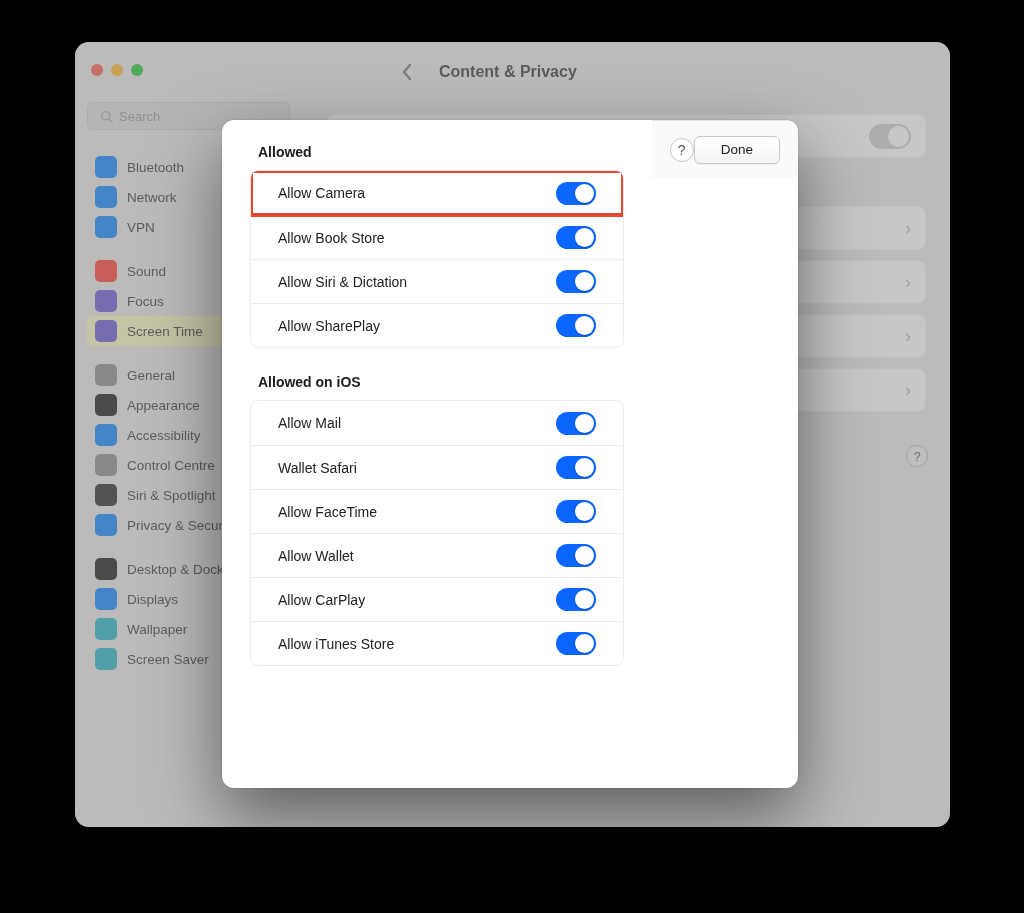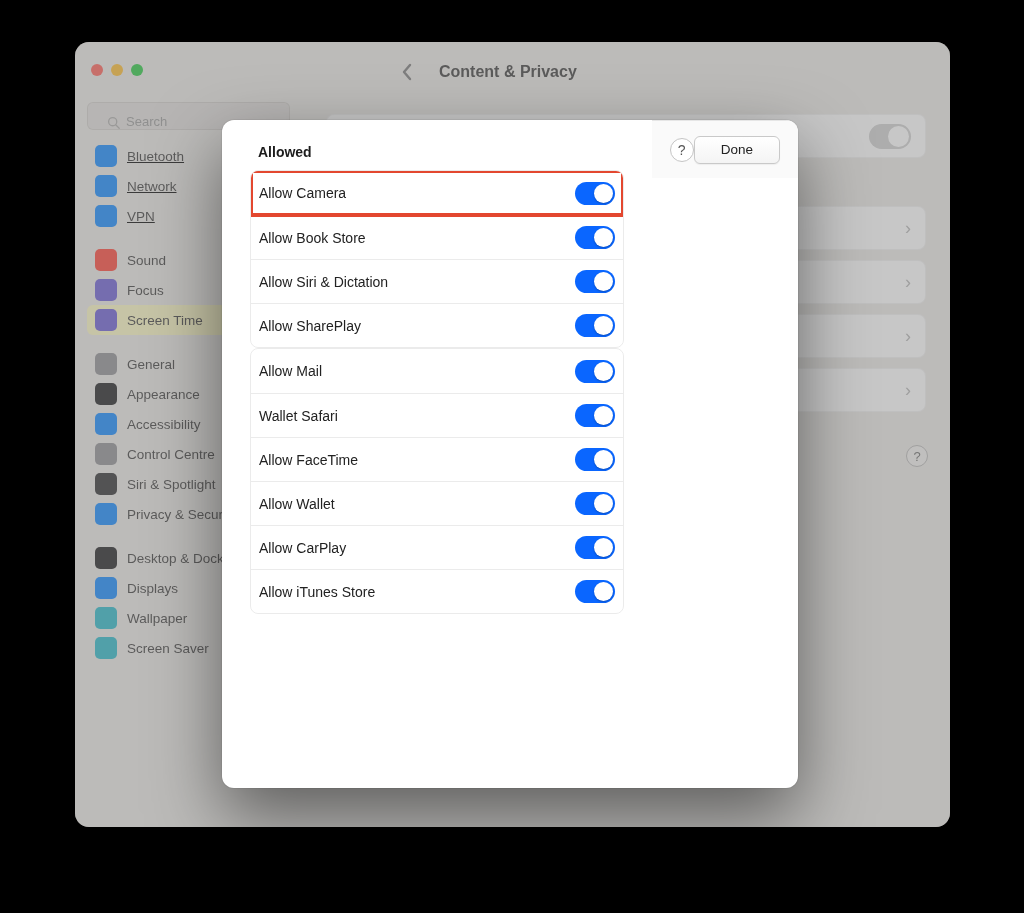--- a/index.html
+++ b/index.html
@@ -35,34 +35,34 @@
     color:#6b6b6b; font-size:20px;
   }
 
   
   .sidebar {
     position:absolute; left:0; top:52px; bottom:0;
     width:227px;
     padding: 8px 12px 0 12px;
   }
   .search {
-    display:flex; align-items:flex-end;
+    display:flex; align-items:center;
     height:28px;
     background:rgba(0,0,0,0.04);
     border:1px solid rgba(0,0,0,0.08);
     border-radius:6px;
-    padding:0 19px;
+    padding:0 12px;
     color:#9b9b9b; font-size:13px;
-    margin-bottom:11px;
+    margin-bottom:22px;
   }
   .search svg{margin-right:6px;opacity:.6}
 
   .side-list{ margin-top:4px; }
   .side-group{ margin-top:14px;}
-  .side-group:first-child{margin-top:4px;text-decoration:underline;}
+  .side-group:first-child{margin-top:4px;}
   .side-item {
     display:flex; align-items:center; gap:10px;
     height:30px; padding:0 8px;
     border-radius:6px;
     font-size:13.5px; color:#3b3b3b;
     cursor:default;
   }
   .side-item.selected { background:#fef9c3; }
   .side-icon {
     width:22px; height:22px; border-radius:5px;
@@ -124,21 +124,21 @@
     margin: 0 0 10px 8px;
   }
   .section-title.mt { margin-top: 26px; }
   .list {
     border:1px solid rgba(0,0,0,0.08);
     border-radius:8px;
     overflow:hidden;
   }
   .row {
     display:flex; align-items:center; justify-content:space-between;
-    height:44px; padding:0 8px;
+    height:44px; padding:0 27px;
     font-size:14px; color:#222;
     border-top:1px solid rgba(0,0,0,0.08);
   }
   .row:first-child{ border-top:none;}
   .row.highlight{
     outline:4px solid #e3472f;
     outline-offset:-2px;
     position:relative; z-index:1;
   }
   .switch {
@@ -314,20 +314,21 @@
           <div class="row">
             <span>Allow Siri &amp; Dictation</span>
             <div class="switch"></div>
           </div>
           <div class="row">
             <span>Allow SharePlay</span>
             <div class="switch"></div>
           </div>
         </div>
 
+      <div class="section-title mt">Allowed on iOS</div>
       <div class="list" id="allowed-ios-list">
           <div class="row">
             <span>Allow Mail</span>
             <div class="switch"></div>
           </div>
           <div class="row">
             <span>Wallet Safari</span>
             <div class="switch"></div>
           </div>
           <div class="row">

